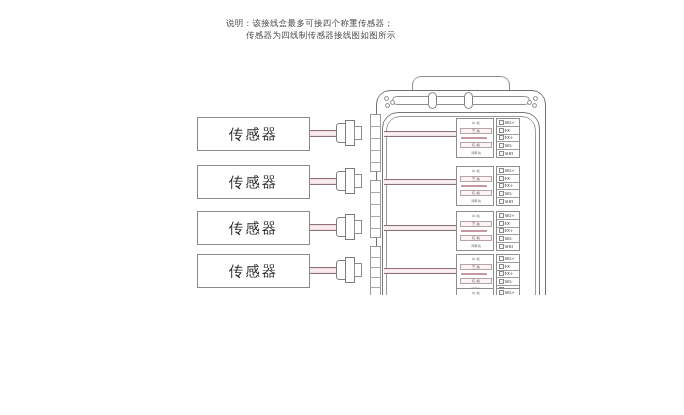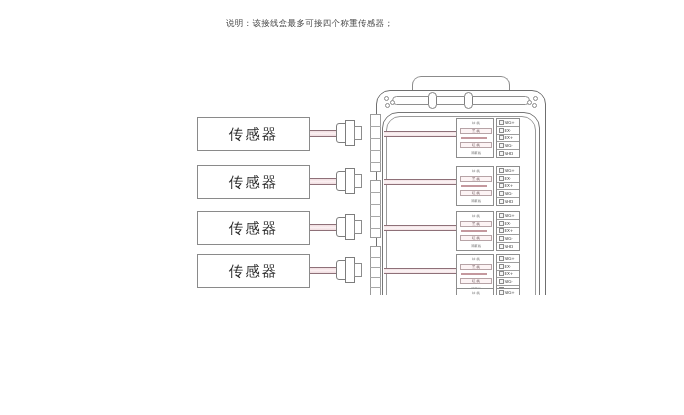--- a/index.html
+++ b/index.html
@@ -346,20 +346,21 @@
   .sig-h { position: absolute; height: 1.6px; }
   .sig-v { position: absolute; width: 1.6px; }
 </style>
 </head>
 <body>
 
 <div id="page">
 
   <div id="note">
     <div class="note-line">说明：该接线盒最多可接四个称重传感器；</div>
+    <div class="note-line indent">传感器为四线制传感器接线图如图所示</div>
   </div>
 
   <div class="sensor-box" style="top:117px">
     <div class="sensor-label">传感器</div>
   </div>
   <div class="sensor-box" style="top:165px">
     <div class="sensor-label">传感器</div>
   </div>
   <div class="sensor-box" style="top:211px">
     <div class="sensor-label">传感器</div>

